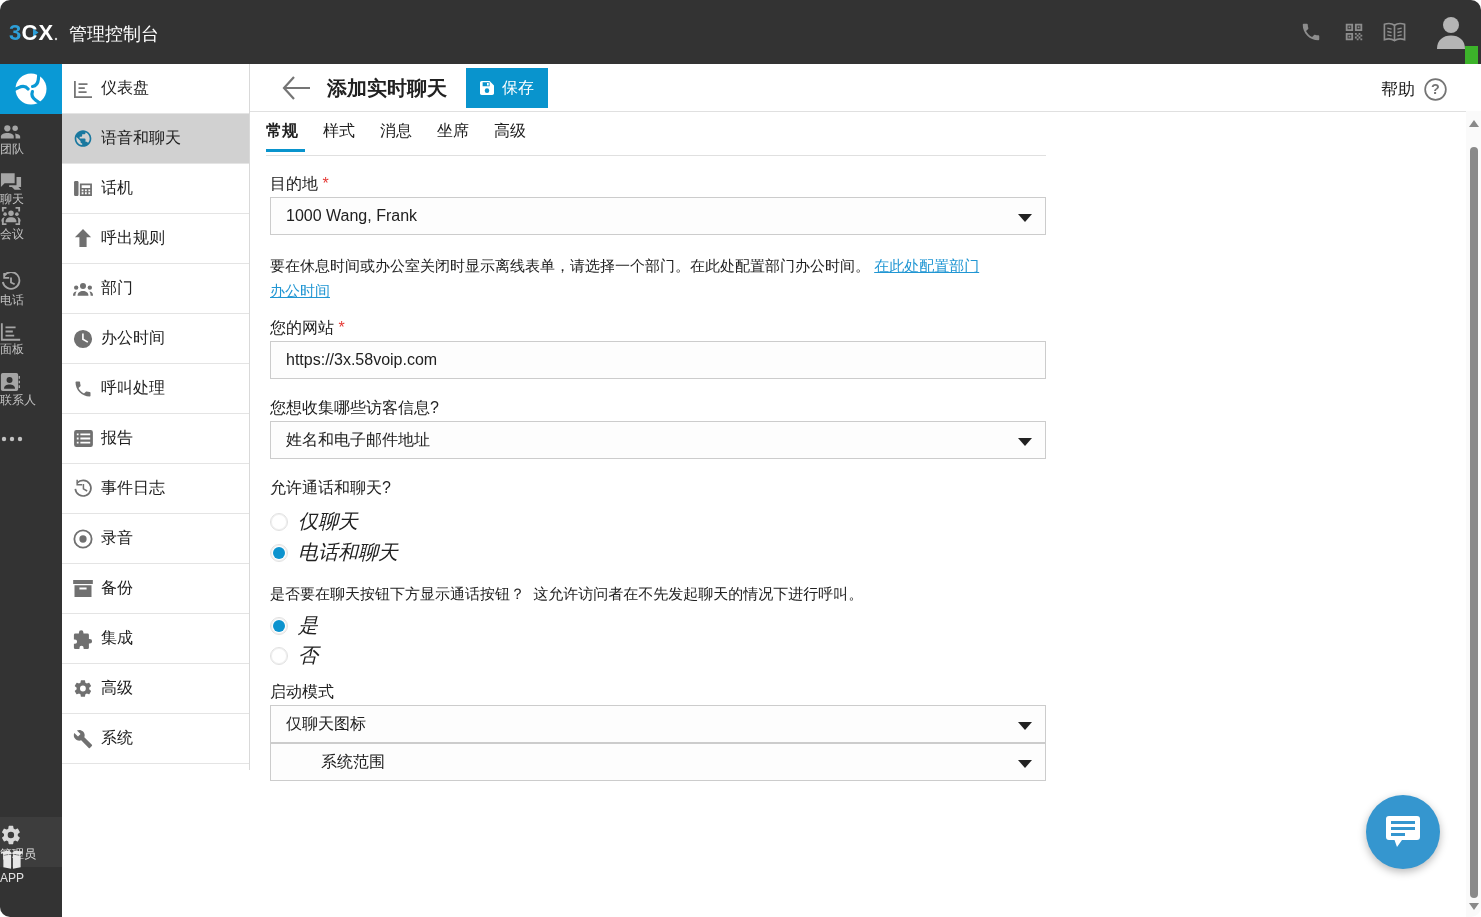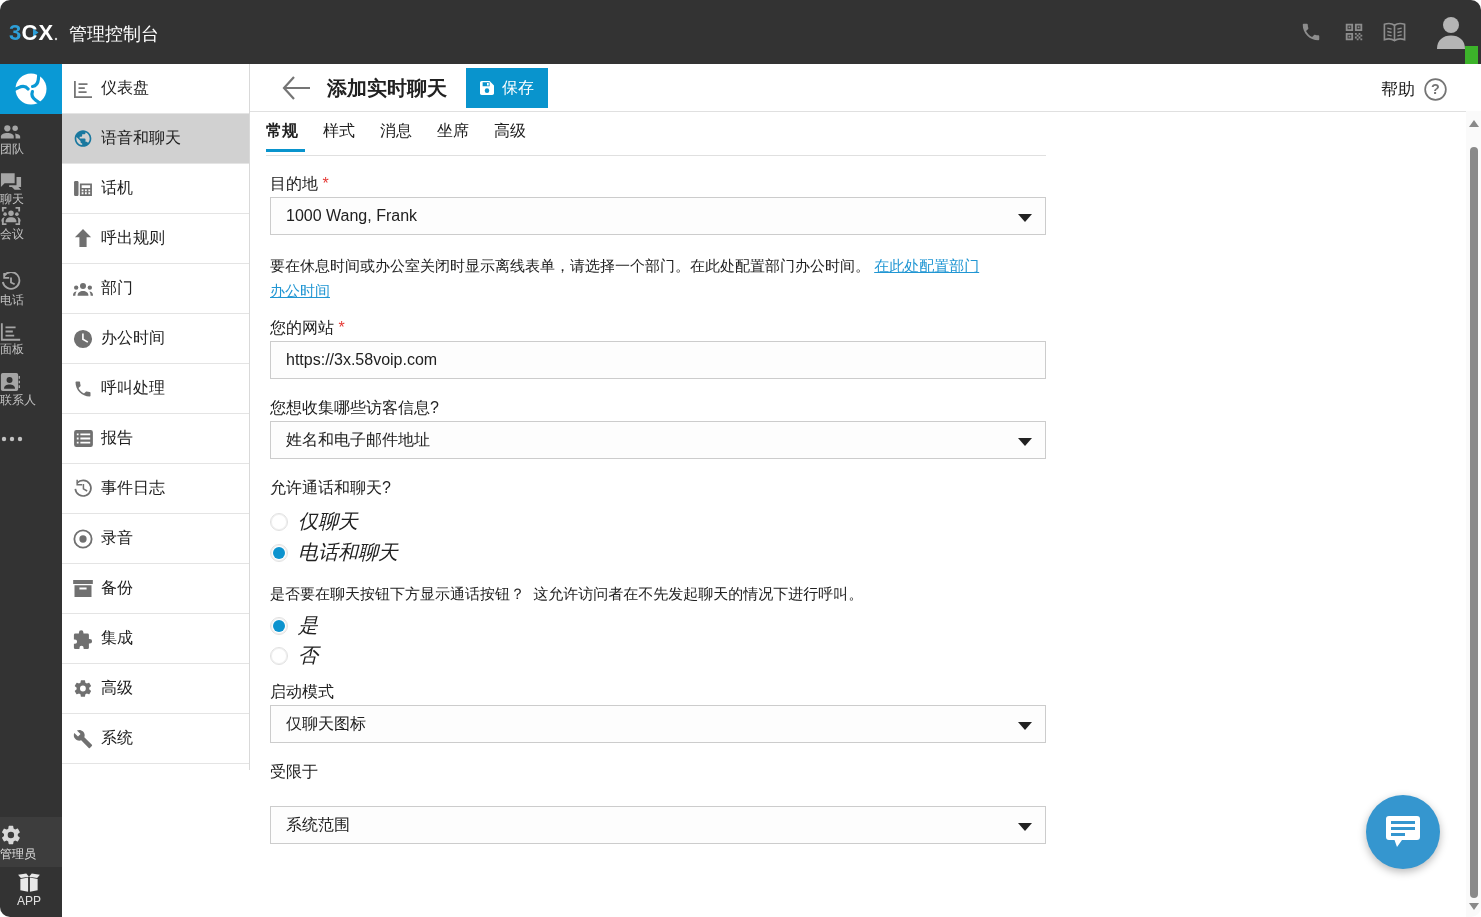--- a/index.html
+++ b/index.html
@@ -181,21 +181,21 @@
           <circle cx="20" cy="3" r="2.2"></circle>
         </svg>
     </div>
 
     <div class="rail-item" id="rail-admin" style="top:753px;">
       <svg width="22" height="22" viewBox="0 0 24 24" fill="#d8d8d8">
           <path d="M19.4 13c.04-.32.06-.66.06-1s-.02-.68-.06-1l2.1-1.65c.2-.15.25-.42.12-.64l-2-3.46c-.12-.22-.4-.3-.6-.22l-2.5 1a7.3 7.3 0 0 0-1.7-1l-.4-2.65A.5.5 0 0 0 13.9 2h-4a.5.5 0 0 0-.5.42L9 5.07c-.6.25-1.18.6-1.7 1l-2.5-1a.5.5 0 0 0-.6.22l-2 3.46c-.13.22-.08.5.12.64L4.4 11c-.04.32-.06.66-.06 1s.02.68.06 1l-2.08 1.65c-.2.15-.25.42-.12.64l2 3.46c.12.22.4.3.6.22l2.5-1c.52.4 1.1.75 1.7 1l.4 2.65c.04.24.25.42.5.42h4c.25 0 .46-.18.5-.42l.4-2.65c.6-.25 1.18-.6 1.7-1l2.5 1c.2.08.48 0 .6-.22l2-3.46a.5.5 0 0 0-.12-.64L19.4 13zM11.9 15.5a3.5 3.5 0 1 1 0-7 3.5 3.5 0 0 1 0 7z"></path>
         </svg>
       <div class="lbl" style="color:#e0e0e0;">管理员</div>
     </div>
-    <div class="rail-item" style="top:801px;padding-left:17px;">
+    <div class="rail-item" style="top:778px;">
       <svg width="24" height="20" viewBox="0 0 26 22" fill="#e8e8e8">
           <path d="M1 2 L10 0.5 L13 4 L4 5.5 Z"></path>
           <path d="M25 2 L16 0.5 L13 4 L22 5.5 Z"></path>
           <path d="M3.5 6.5 L12 5 L12 20.5 L3.5 19 Z"></path>
           <path d="M22.5 6.5 L14 5 L14 20.5 L22.5 19 Z"></path>
         </svg>
       <div class="lbl" style="color:#e0e0e0;">APP</div>
     </div>
   </div>
 
@@ -397,21 +397,21 @@
           <div class="rlbl">否</div>
         </div>
 
       <div class="flabel" style="top:620px;">启动模式</div>
       <div class="ctl" style="top:641px;">
           <span class="val">仅聊天图标</span>
           <span class="caret"></span>
         </div>
 
       <div class="flabel" style="top:700px;">受限于</div>
-      <div class="ctl" style="top:742px;">
+      <div class="ctl" style="top:679px;padding-left:35px;">
           <span class="val">系统范围</span>
           <span class="caret"></span>
         </div>
     </div>
 
     <div id="chatfab">
       <svg width="36" height="34" viewBox="0 0 36 34">
         <path d="M4 2 h28 a3 3 0 0 1 3 3 v18 a3 3 0 0 1 -3 3 H17 l-5 7 -2.5-7 H4 a3 3 0 0 1 -3-3 V5 a3 3 0 0 1 3-3 z" fill="#ffffff" transform="translate(0,-1)"></path>
         <rect x="6" y="6" width="24" height="3" fill="#3596cf"></rect>
         <rect x="6" y="12" width="24" height="3" fill="#3596cf"></rect>

